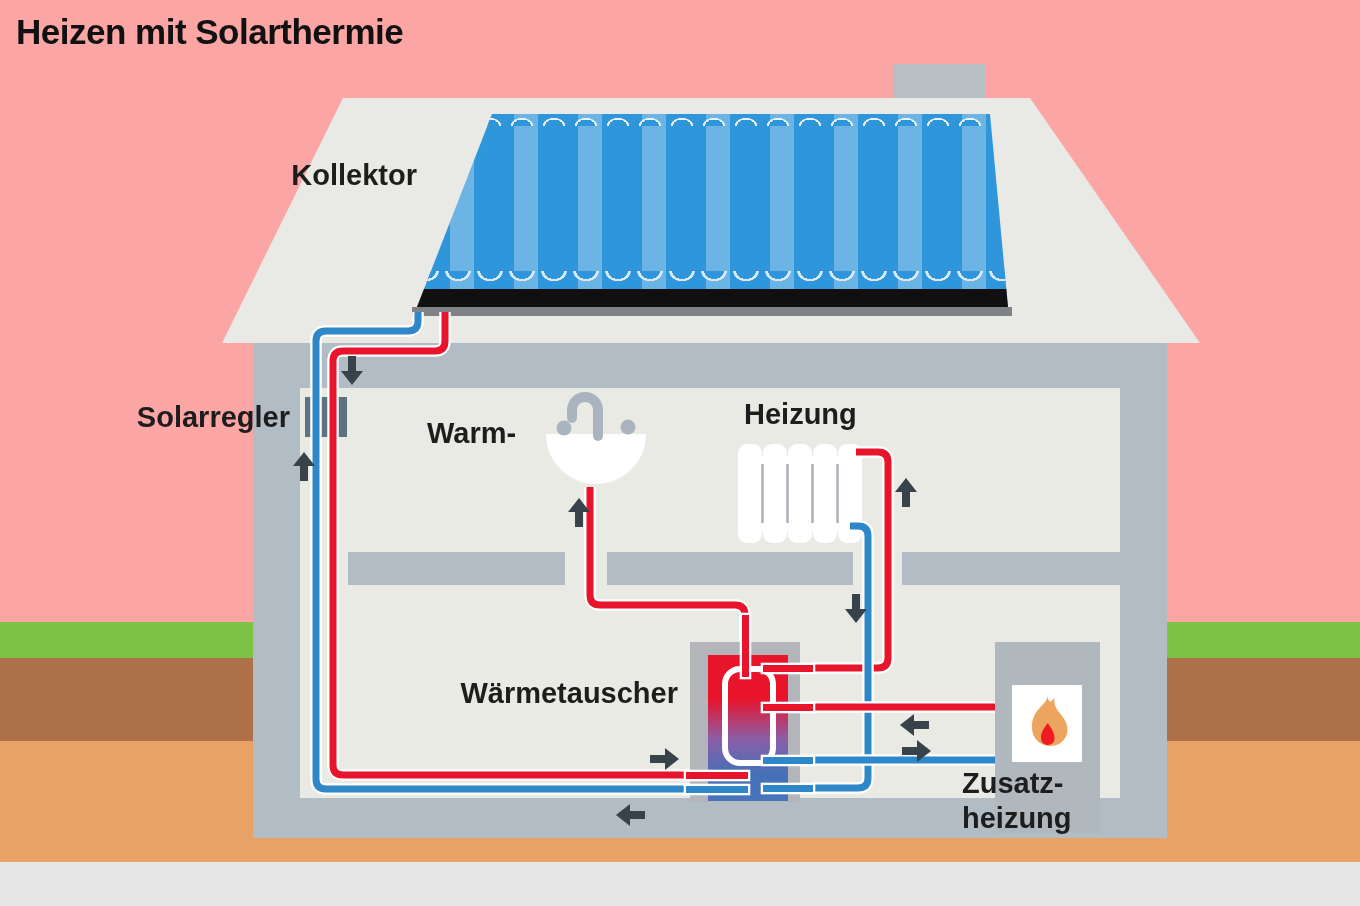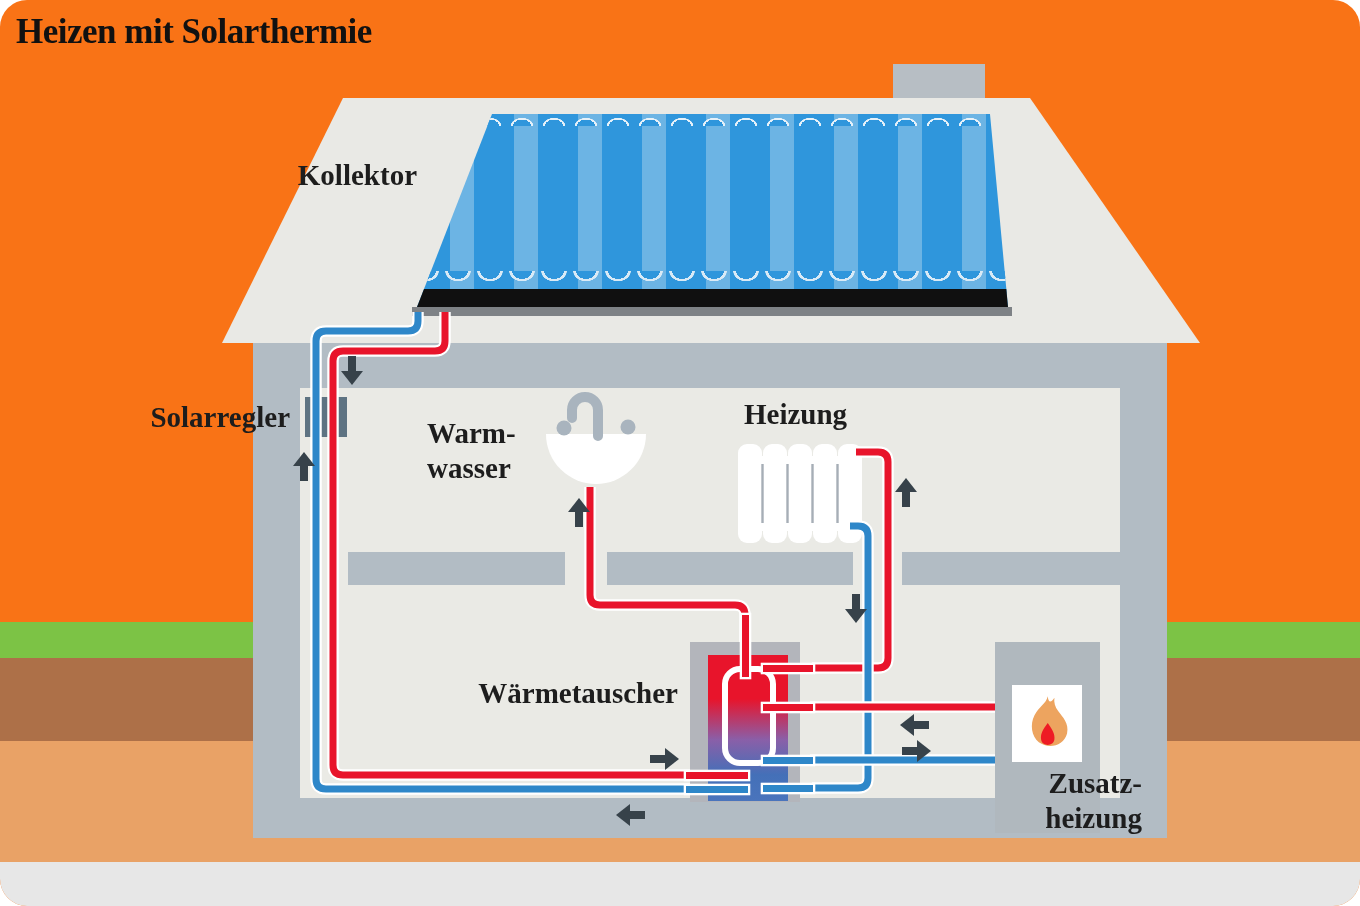--- a/index.html
+++ b/index.html
@@ -1,17 +1,17 @@
 <!DOCTYPE html>
 <html><head>
 <meta charset="utf-8">
 <style>
   html,body{margin:0;padding:0;background:#fff;}
-  #stage{position:relative;width:1360px;height:906px;overflow:hidden;background:#f97316;
-         font-family:Liberation Serif, serif;border-radius:27px;}
+  #stage{position:relative;width:1360px;height:906px;overflow:hidden;background:#fca5a5;
+         font-family:Liberation Sans, sans-serif;}
   .abs{position:absolute;}
 
   
   .grass{left:0;top:622px;width:1360px;height:36px;background:#7cc345;}
   .soil-dark{left:0;top:658px;width:1360px;height:83px;background:#ad7048;}
   .soil-light{left:0;top:741px;width:1360px;height:121px;background:#e9a266;}
 
   
   .chimney{left:893px;top:64px;width:92px;height:38px;background:#b7bec4;}
   .roof{left:200px;top:95px;width:1010px;height:250px;background:#e9e9e5;
@@ -65,21 +65,21 @@
   .arrow.left .shaft,.arrow.right .shaft{width:15px;height:8px;}
   .arrow.up .head{width:0;height:0;border-left:11px solid transparent;border-right:11px solid transparent;border-bottom:14px solid #37424a;}
   .arrow.down .head{width:0;height:0;border-left:11px solid transparent;border-right:11px solid transparent;border-top:14px solid #37424a;}
   .arrow.left .head{width:0;height:0;border-top:11px solid transparent;border-bottom:11px solid transparent;border-right:14px solid #37424a;}
   .arrow.right .head{width:0;height:0;border-top:11px solid transparent;border-bottom:11px solid transparent;border-left:14px solid #37424a;}
 
   
   .title{left:16px;top:12px;font-size:35px;font-weight:800;color:#111;letter-spacing:-0.5px;}
   .lbl{font-size:29px;font-weight:700;color:#1d1d1d;line-height:35px;}
   .lbl.r{text-align:right;}
-  .lbl.c{text-align:right;}
+  .lbl.c{text-align:left;}
   .lbl-kollektor{left:217px;top:158px;width:200px;}
   .lbl-solarregler{left:90px;top:400px;width:200px;}
   .lbl-warmwasser{left:427px;top:416px;width:220px;}
   .lbl-heizung{left:744px;top:397px;width:220px;}
   .lbl-kombi{left:358px;top:676px;width:320px;}
   .lbl-zusatz{left:962px;top:766px;width:180px;}
 
   .footer{left:0;top:862px;width:1360px;height:44px;background:#e7e7e7;
     display:flex;justify-content:space-between;align-items:center;padding:0 18px;box-sizing:border-box;
     font-size:19.5px;color:#1d1d1d;}
@@ -210,21 +210,20 @@
   <div class="arrow right" style="left:902px;top:740px;">
       <i class="shaft"></i>
       <i class="head"></i>
     </div>
 
   <div class="abs title">Heizen mit Solarthermie</div>
   <div class="abs lbl r lbl-solarregler">Solarregler</div>
   <div class="abs lbl r lbl-kollektor">Kollektor</div>
   <div class="abs lbl lbl-warmwasser">
     <div>Warm-</div>
-    <div>wasser</div>
   </div>
   <div class="abs lbl lbl-heizung">Heizung</div>
   <div class="abs lbl r lbl-kombi">
     <div>Wärmetauscher</div>
   </div>
   <div class="abs lbl c lbl-zusatz">
     <div>Zusatz-</div>
     <div>heizung</div>
   </div>
 

